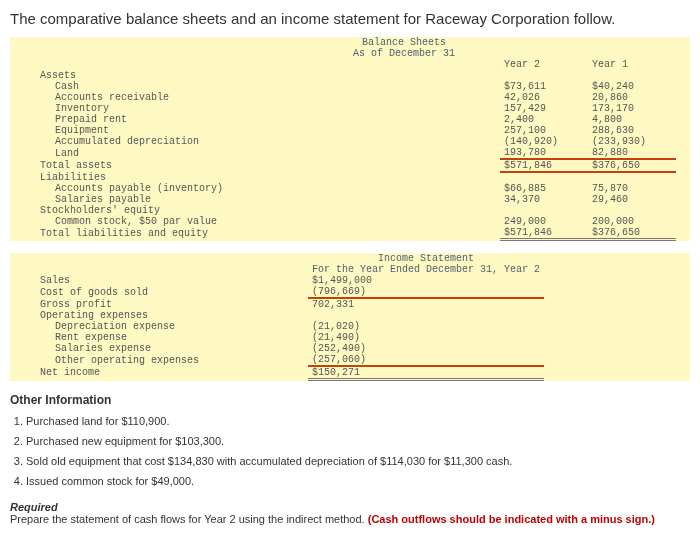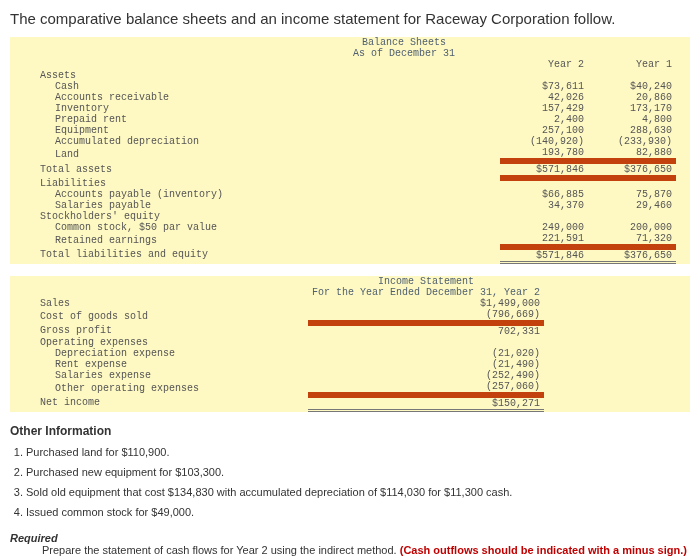--- a/index.html
+++ b/index.html
@@ -27,44 +27,44 @@
       color: #555;
     }
     td {
       padding: 0 4px;
       white-space: nowrap;
     }
     .center {
       text-align: center;
     }
     .right {
-      text-align: right;
+      text-align: left;
     }
     .header-row td {
       color: #506070;
     }
     .indent1 { padding-left: 30px; }
     .indent2 { padding-left: 45px; }
-    .underline { border-bottom: 6px solid #c2410c; }
+    .underline { border-bottom: 2px solid #c2410c; }
     .dbl-underline { border-bottom: 3px double #777; }
     .col-label { width: 290px; }
     .col-val { width: 80px; }
     .col-fill { width: auto; }
     h3 {
       font-size: 12px;
       margin: 10px 0 4px 0;
     }
     ol {
       font-size: 11px;
       margin: 2px 0;
       padding-left: 16px;
     }
     ol li { margin: 8px 0; }
     .req-label { font-weight: bold; font-size: 11px; margin-top: 14px; font-style: italic; }
-    .req-text { font-size: 11px; margin-left: 32px; }
+    .req-text { font-size: 11px; }
     .red { color: #c00000; font-weight: bold; }
   </style>
 </head>
 <body>
 
 <div class="intro">The comparative balance sheets and an income statement for Raceway Corporation follow.</div>
 
 <div class="sheet-container">
 <table>
   <tbody>
@@ -181,27 +181,20 @@
           <td></td>
         </tr>
   <tr>
           <td class="indent2">Common stock, $50 par value</td>
           <td></td>
           <td class="right">249,000</td>
           <td class="right">200,000</td>
           <td></td>
         </tr>
   <tr>
-          <td class="indent2">Retained earnings</td>
-          <td></td>
-          <td class="right underline">221,591</td>
-          <td class="right underline">71,320</td>
-          <td></td>
-        </tr>
-  <tr>
           <td class="indent1">Total liabilities and equity</td>
           <td></td>
           <td class="right dbl-underline">$571,846</td>
           <td class="right dbl-underline">$376,650</td>
           <td></td>
         </tr>
 </tbody>
     </table>
 </div>
 

